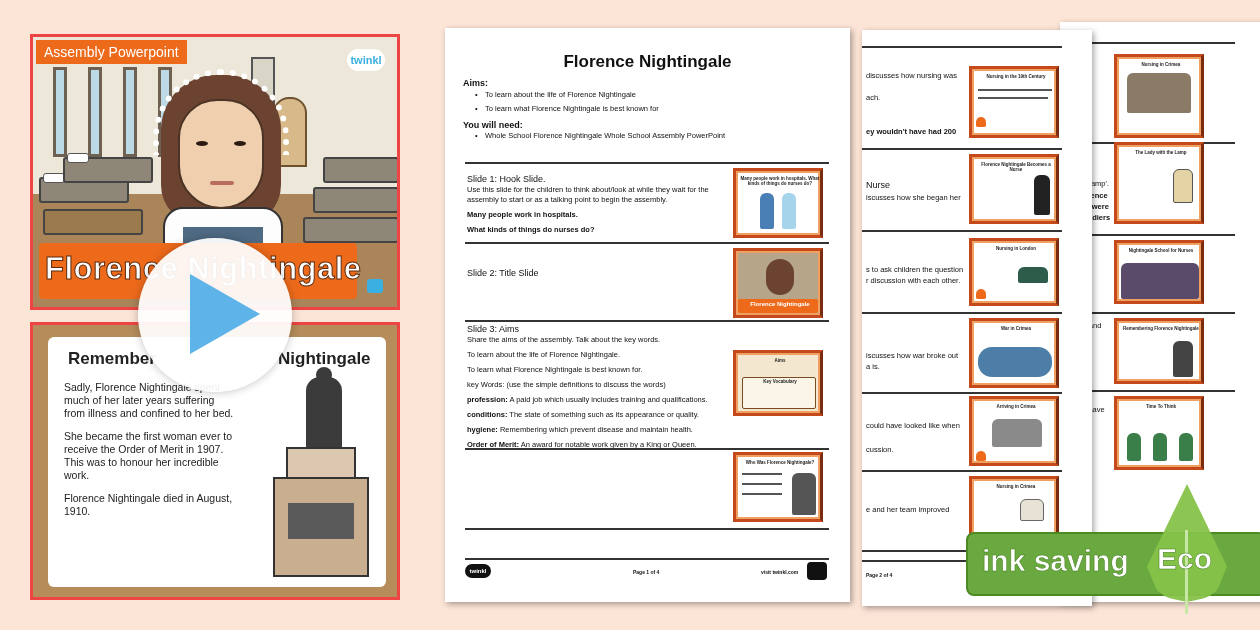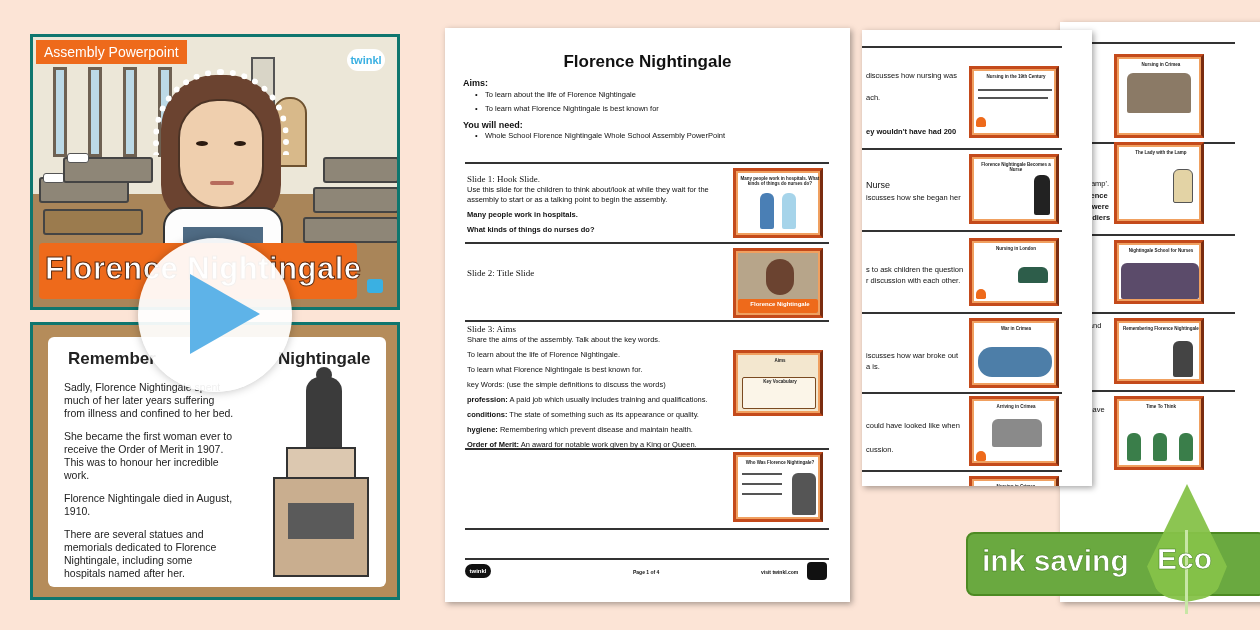--- a/index.html
+++ b/index.html
@@ -1,20 +1,20 @@
 <!DOCTYPE html>
 <html><head>
 <meta charset="utf-8">
 <style>
   * { box-sizing: border-box; margin: 0; padding: 0; }
   html, body { width: 1260px; height: 630px; overflow: hidden; }
   body { background: #fce4d6; font-family: "Liberation Sans", sans-serif; position: relative; }
 
   
-  .slide { position: absolute; left: 30px; width: 370px; border: 3px solid #0f766e; background: #6d28d9; overflow: hidden; }
+  .slide { position: absolute; left: 30px; width: 370px; border: 3px solid #ef4444; background: #6d28d9; overflow: hidden; }
   .slide1 { top: 34px; height: 276px; }
   .slide2 { top: 322px; height: 278px; }
 
   
   .ward-wall { position: absolute; left: 0; top: 0; width: 100%; height: 60%; background: #ece7d8; }
   .ward-floor { position: absolute; left: 0; top: 58%; width: 100%; height: 42%; background: #a98559; }
   .window { position: absolute; top: 30px; width: 14px; height: 90px; background: #bcd9e6; border: 3px solid #6e6152; }
   .pillar { position: absolute; left: 218px; top: 20px; width: 24px; height: 150px; background: #d9d5c7; border: 2px solid #555; }
   .door { position: absolute; left: 240px; top: 60px; width: 34px; height: 70px; background: #d8b98a; border: 2px solid #6e5230; border-radius: 16px 16px 0 0; }
   .bed { position: absolute; height: 26px; background: #8e8677; border: 2px solid #444; border-radius: 3px; }
@@ -48,31 +48,31 @@
   .statue-head { position: absolute; left: 268px; top: 30px; width: 16px; height: 16px; background: #3b3b3b; border-radius: 50%; }
   .statue-panel { position: absolute; left: 240px; top: 166px; width: 66px; height: 36px; background: #5a5a5a; }
 
   
   .play { position: absolute; left: 138px; top: 238px; width: 154px; height: 154px; border-radius: 50%; background: rgba(255,255,255,0.93); box-shadow: 0 0 10px rgba(0,0,0,0.25); }
   .play-tri { position: absolute; left: 52px; top: 36px; width: 0; height: 0; border-left: 70px solid #5eb3e8; border-top: 40px solid transparent; border-bottom: 40px solid transparent; }
 
   
   .page { position: absolute; background: #fff; box-shadow: 2px 2px 6px rgba(0,0,0,0.35); overflow: hidden; }
   .page3 { left: 1060px; top: 22px; width: 210px; height: 580px; }
-  .page2 { left: 862px; top: 30px; width: 230px; height: 456px; }
+  .page2 { left: 862px; top: 30px; width: 230px; height: 576px; }
   .page1 { left: 445px; top: 28px; width: 405px; height: 574px; }
 
   .doc-title { position: absolute; left: 0; width: 100%; top: 24px; text-align: center; font-size: 17px; font-weight: bold; color: #111; }
   .doc-label { position: absolute; left: 18px; font-size: 9px; font-weight: bold; color: #111; }
   .doc-bullet { position: absolute; left: 40px; font-size: 7.5px; color: #111; }
   .doc-bullet::before { content: "•"; position: absolute; left: -10px; }
   .rule { position: absolute; height: 2px; background: #333; }
 
   .sec { position: absolute; left: 22px; width: 262px; font-size: 7.5px; line-height: 10px; color: #111; }
-  .sec-title { font-size: 9px; color: #111; margin-bottom: 1px; font-family: Liberation Serif, serif; }
+  .sec-title { font-size: 9px; color: #111; margin-bottom: 1px; }
   .sec p { margin-bottom: 5px; }
   .sec b { font-weight: bold; }
 
   .thumb { position: absolute; width: 90px; height: 70px; background: #fff; border: 3px solid #c44a1b; border-right-color: #7a2c10; box-shadow: inset 0 0 0 2px #f0a060; overflow: hidden; }
   .thumb-title { position: absolute; left: 4px; width: 80px; top: 5px; font-size: 4.5px; font-weight: bold; text-align: center; color: #222; }
   .thumb-line { position: absolute; height: 2px; background: #555; }
   .thumb-fig { position: absolute; border-radius: 6px 6px 2px 2px; }
   .thumb-orange { background: #ee6a1b; }
 
   .footer { position: absolute; font-size: 5px; font-weight: bold; color: #111; }
@@ -126,21 +126,20 @@
 
 <div class="slide slide2">
   <div class="ward-floor" style="top:0;height:100%;background:#b58c5a"></div>
   <div class="card">
     <div class="card-title">Remember</div>
     <div class="card-title2">Nightingale</div>
     <div class="card-body">
       <p>Sadly, Florence Nightingale spent much of her later years suffering from illness and confined to her bed.</p>
       <p>She became the first woman ever to receive the Order of Merit in 1907. This was to honour her incredible work.</p>
       <p>Florence Nightingale died in August, 1910.</p>
-      <p>There are several statues and memorials dedicated to Florence Nightingale, including some hospitals named after her.</p>
     </div>
     <div class="statue-head"></div>
     <div class="statue-fig"></div>
     <div class="statue-top"></div>
     <div class="statue-base"></div>
     <div class="statue-panel"></div>
   </div>
 </div>
 
 <div class="play">

